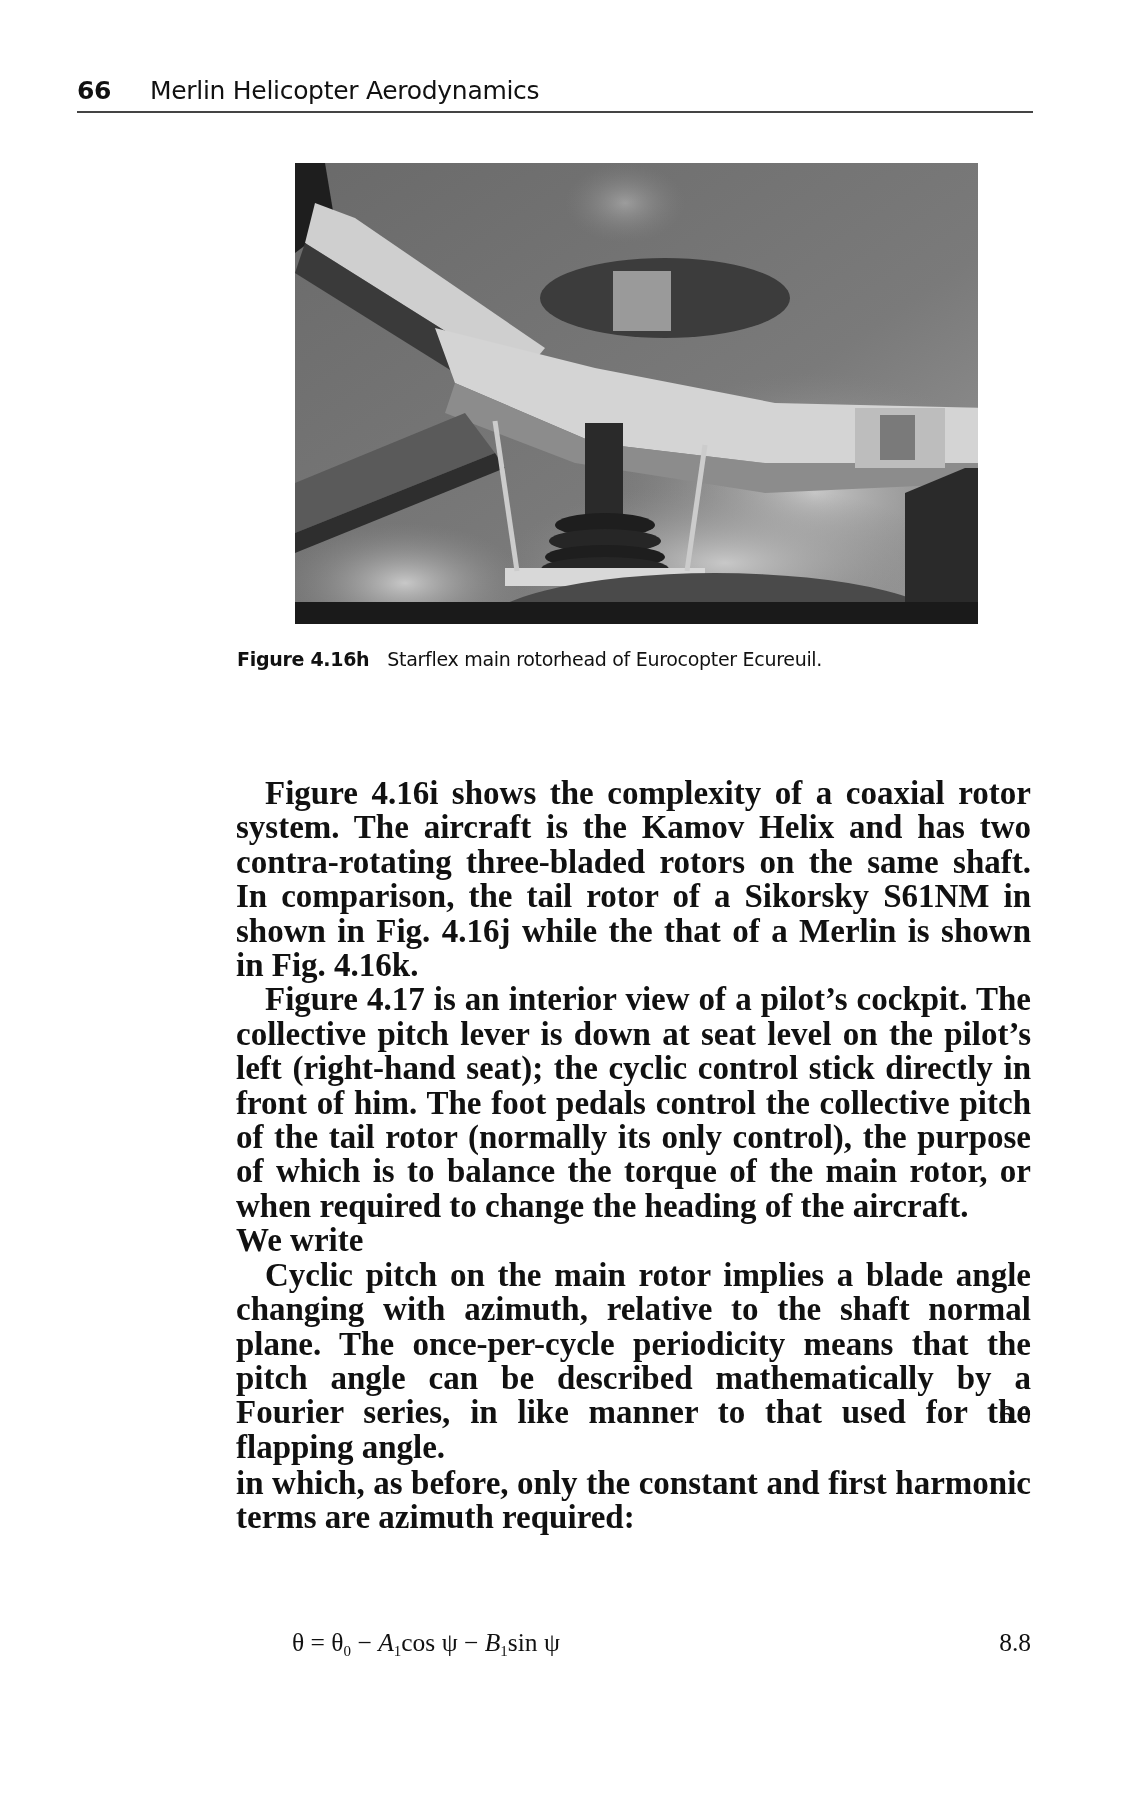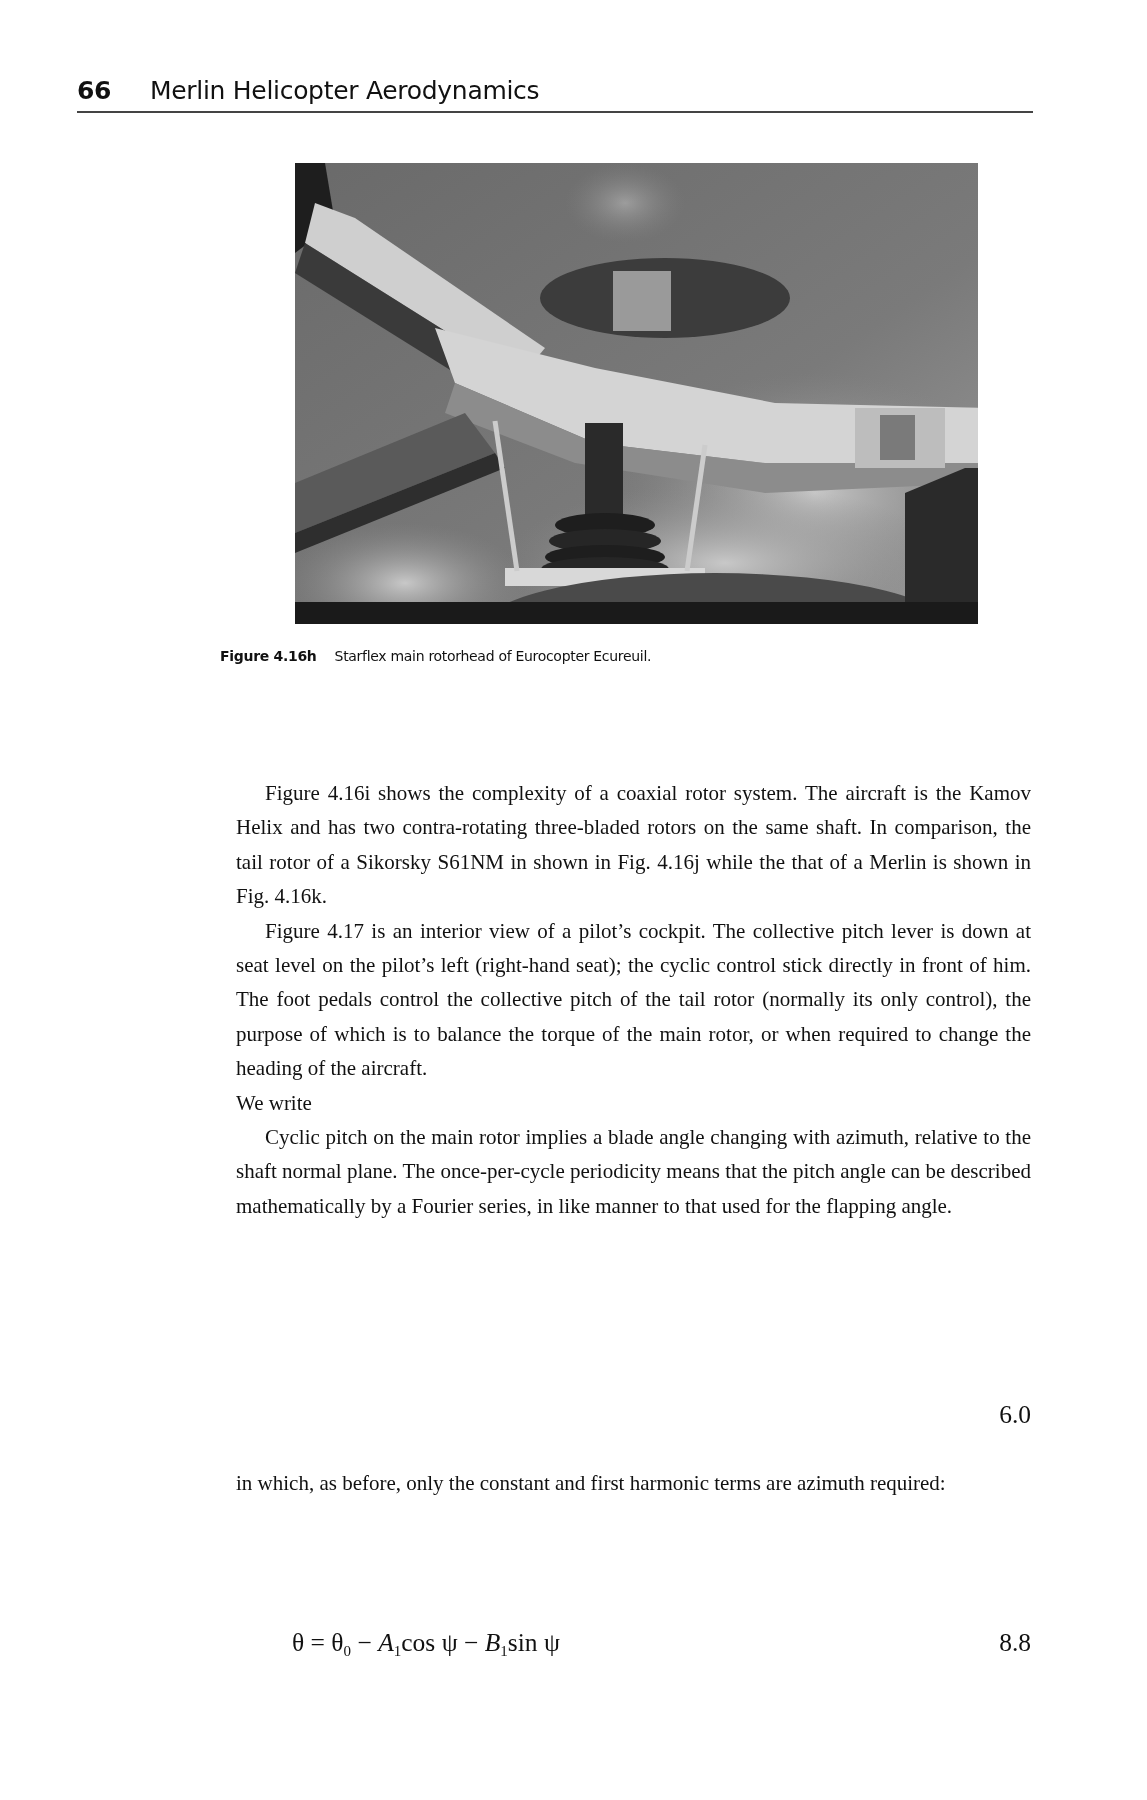--- a/index.html
+++ b/index.html
@@ -4,23 +4,23 @@
 <style>
   html, body { margin: 0; padding: 0; background: #ffffff; }
   body { width: 1147px; height: 1800px; position: relative; overflow: hidden; color: #111; }
   .running-head { position: absolute; left: 77px; top: 76px; width: 956px; height: 30px;
     font-family: "DejaVu Sans", sans-serif; font-size: 25px; letter-spacing: -0.3px; }
   .running-head .pageno { position: absolute; left: 0; top: 0; font-weight: bold; }
   .running-head .title { position: absolute; left: 73px; top: 0; }
   .head-rule { position: absolute; left: 77px; top: 111px; width: 956px; height: 2px; background: #444; }
   .figure { position: absolute; left: 295px; top: 163px; width: 683px; height: 461px; background: #6e6e6e; overflow: hidden; }
   .figure svg { display: block; }
-  .caption { position: absolute; left: 220px; top: 648px; font-family: "DejaVu Sans", sans-serif; font-size: 14px; letter-spacing: -0.3px; white-space: nowrap; }
+  .caption { position: absolute; left: 237px; top: 648px; font-family: "DejaVu Sans", sans-serif; font-size: 19px; letter-spacing: -0.3px; white-space: nowrap; }
   .caption .label { font-weight: bold; margin-right: 18px; }
-  .body-text { position: absolute; left: 236px; width: 795px; font-family: "Liberation Serif", serif; font-size: 21px; line-height: 34.4px; }
+  .body-text { position: absolute; left: 236px; width: 795px; font-family: "Liberation Serif", serif; font-size: 33px; line-height: 34.4px; font-weight: bold; }
   .para { margin: 0; text-align: justify; text-align-last: left; }
   .para.indent { text-indent: 29px; }
   .eq { position: absolute; left: 236px; width: 795px; height: 40px; font-family: "Liberation Serif", serif; font-size: 25.5px; }
   .eq .expr { position: absolute; left: 56px; top: 0; white-space: nowrap; }
   .eq .num { position: absolute; right: 0; top: 0; }
   .eq i { font-style: italic; }
   .eq sub { font-size: 15px; vertical-align: -5px; line-height: 0; }
 </style>
 </head>
 <body>

